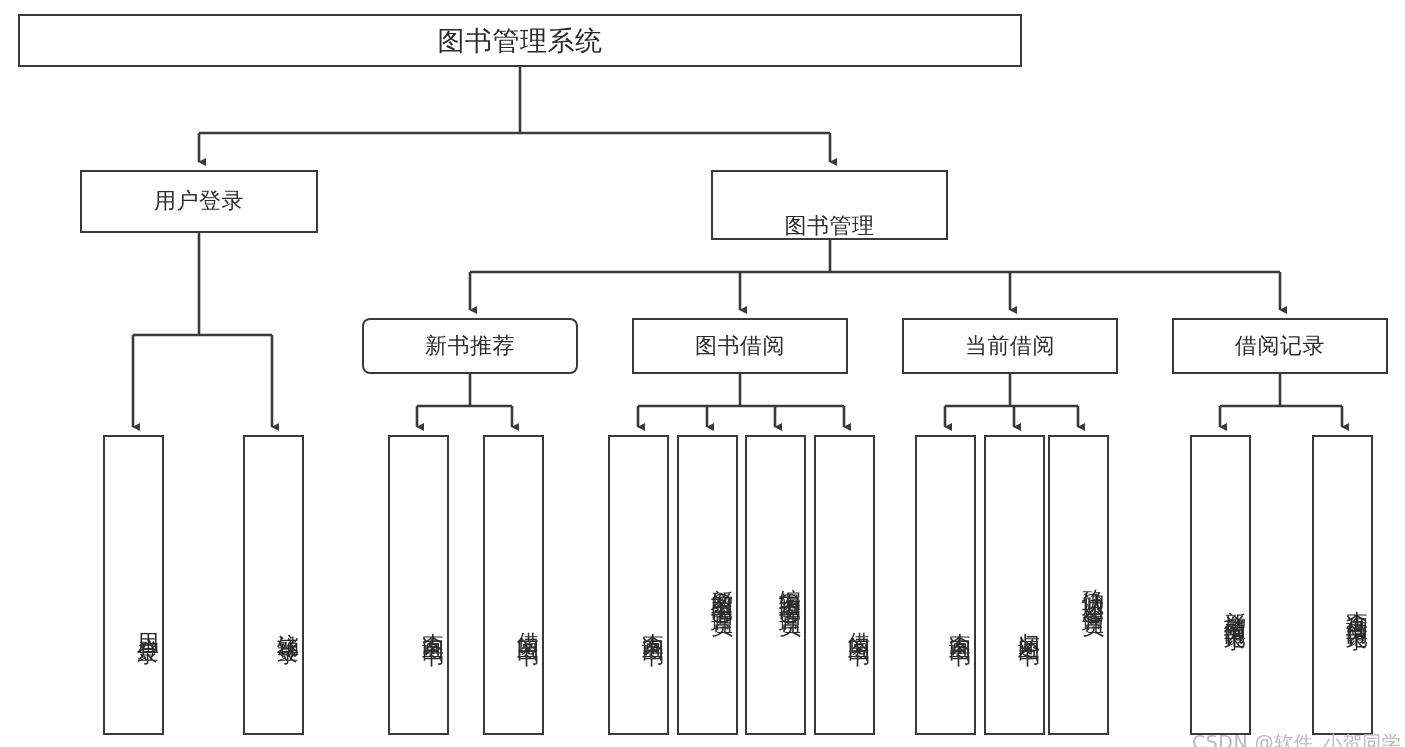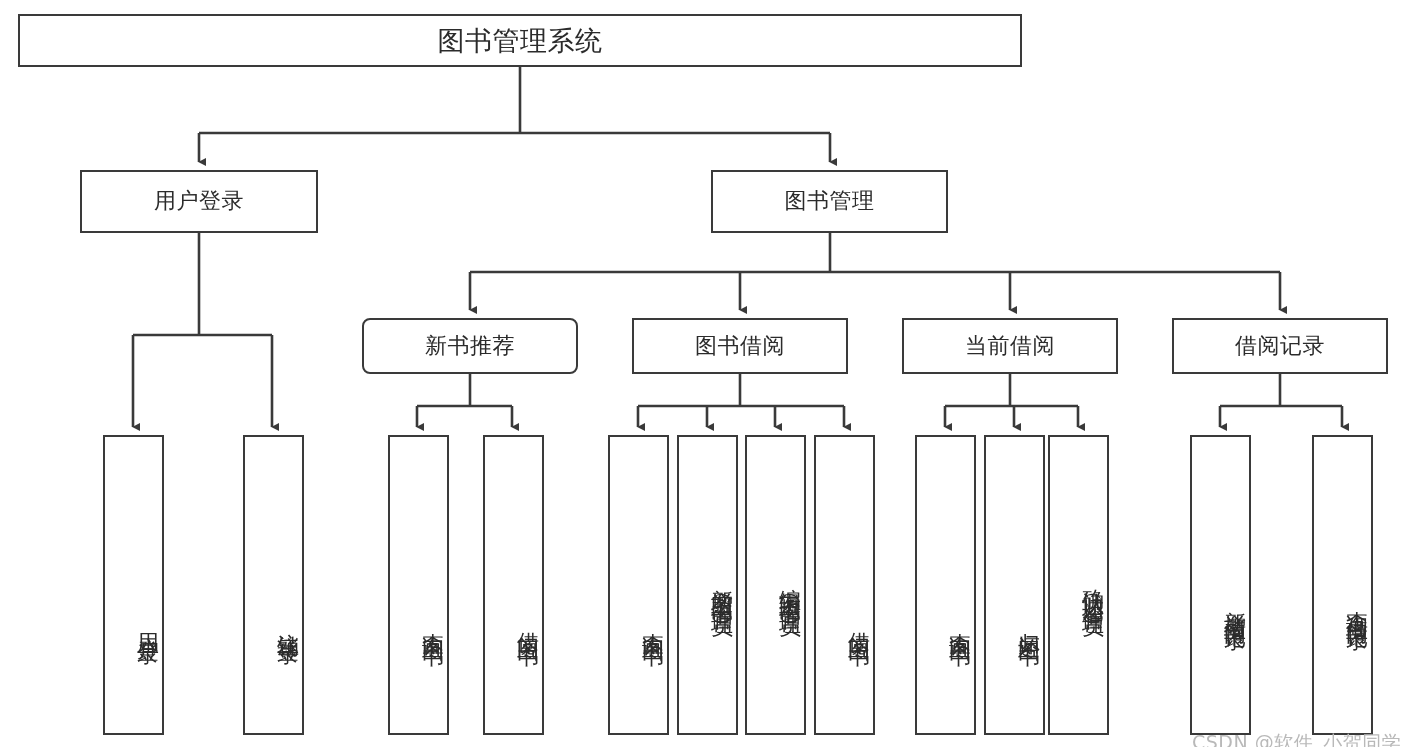--- a/index.html
+++ b/index.html
@@ -125,21 +125,21 @@
   </svg>
 
   <div class="node node-h node-root" style="left:18px; top:14px; width:1004px; height:53px;">
     <span>图书管理系统</span>
   </div>
 
   <div class="node node-h" style="left:80px; top:170px; width:238px; height:63px;">
     <span>用户登录</span>
   </div>
 
-  <div class="node node-h" style="left:711px; top:170px; width:237px; height:63px;">
+  <div class="node node-h" style="left:711px; top:170px; width:237px; height:70px;align-items:flex-end;">
     <span>图书管理</span>
   </div>
 
   <div class="node node-h" style="left:362px; top:318px; width:216px; height:56px;border-radius:8px;">
     <span>新书推荐</span>
   </div>
 
   <div class="node node-h" style="left:902px; top:318px; width:216px; height:56px;">
     <span>当前借阅</span>
   </div>

